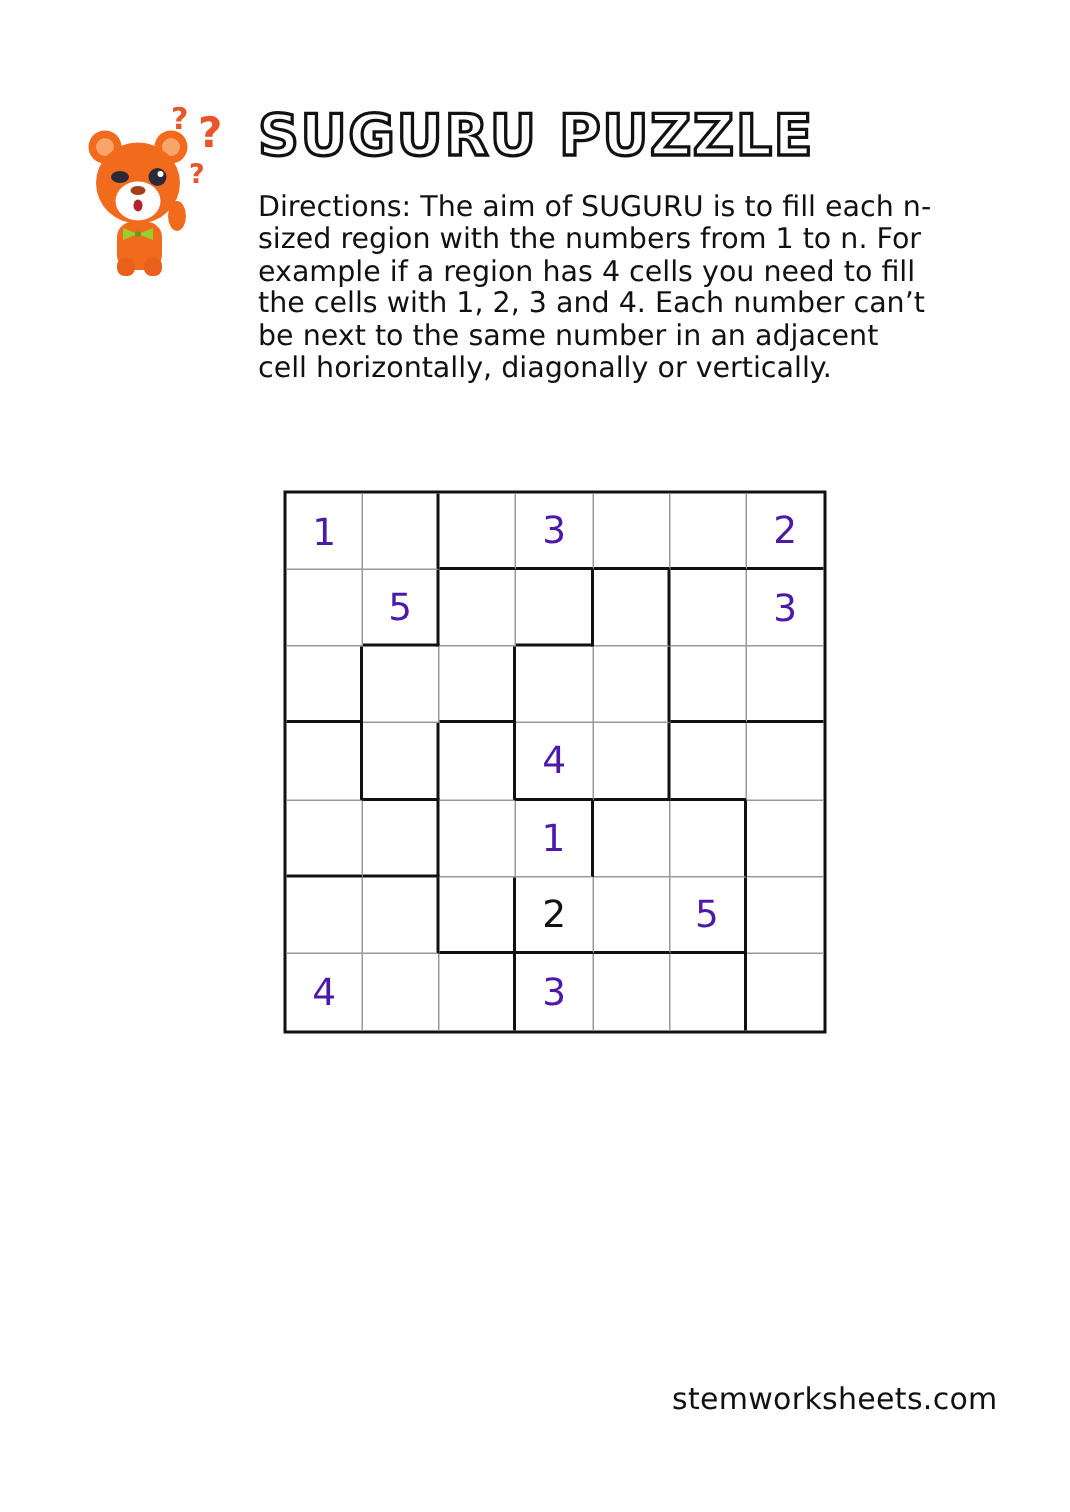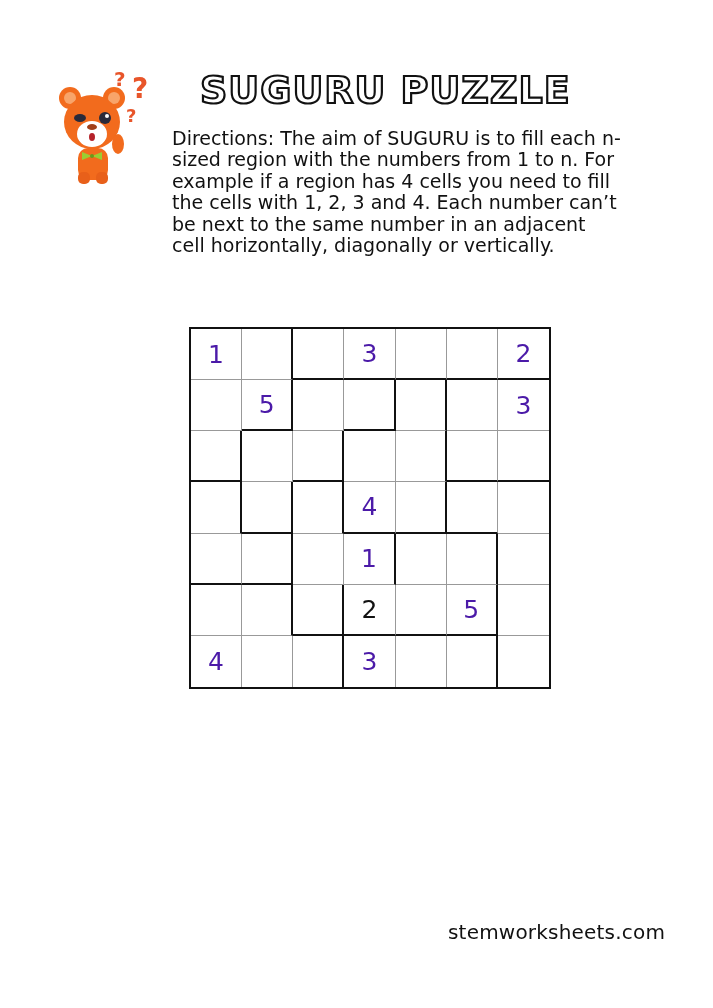--- a/index.html
+++ b/index.html
@@ -1,18 +1,18 @@
 <!DOCTYPE html>
 <html><head>
 <meta charset="utf-8">
 <style>
   html, body { margin: 0; padding: 0; background: #ffffff; }
   body { width: 713px; height: 1008px; position: relative; overflow: hidden; font-family: "Liberation Sans", "DejaVu Sans", sans-serif; color: #111; }
   .mascot { position: absolute; left: 48px; top: 60px; width: 120px; height: 130px; }
-  .title { position: absolute; left: 172px; top: 64px; font-family: "DejaVu Sans", sans-serif; font-weight: bold; font-size: 38px; letter-spacing: 1px; color: #ffffff; -webkit-text-stroke: 2.2px #111; line-height: 52px; white-space: nowrap; margin-left: 28px; }
+  .title { position: absolute; left: 172px; top: 64px; font-family: "DejaVu Sans", sans-serif; font-weight: bold; font-size: 38px; letter-spacing: 1px; color: #ffffff; -webkit-text-stroke: 2.2px #111; line-height: 52px; white-space: nowrap; }
   .directions { position: absolute; left: 172px; top: 128px; width: 450px; font-family: "DejaVu Sans", sans-serif; font-size: 19px; line-height: 21.4px; color: #111; }
   .grid { position: absolute; left: 189px; top: 327px; width: 362px; height: 362px; border: 2.5px solid #111; box-sizing: border-box; display: grid; grid-template-columns: repeat(7, 1fr); grid-template-rows: repeat(7, 1fr); }
   .cell { box-sizing: border-box; border-right: 1px solid #999; border-bottom: 1px solid #999; display: flex; align-items: center; justify-content: center; font-family: "DejaVu Sans", sans-serif; font-size: 25px; color: #4b1aa8; }
   .cell.tr { border-right: 2.5px solid #111; }
   .cell.tb { border-bottom: 2.5px solid #111; }
   .cell.lc { border-right: none; }
   .cell.lr { border-bottom: none; }
   .cell.black { color: #111; }
   .footer { position: absolute; left: 448px; top: 920px; font-family: "DejaVu Sans", sans-serif; font-size: 20px; color: #111; letter-spacing: 0.2px; text-align: center; }
 </style>

